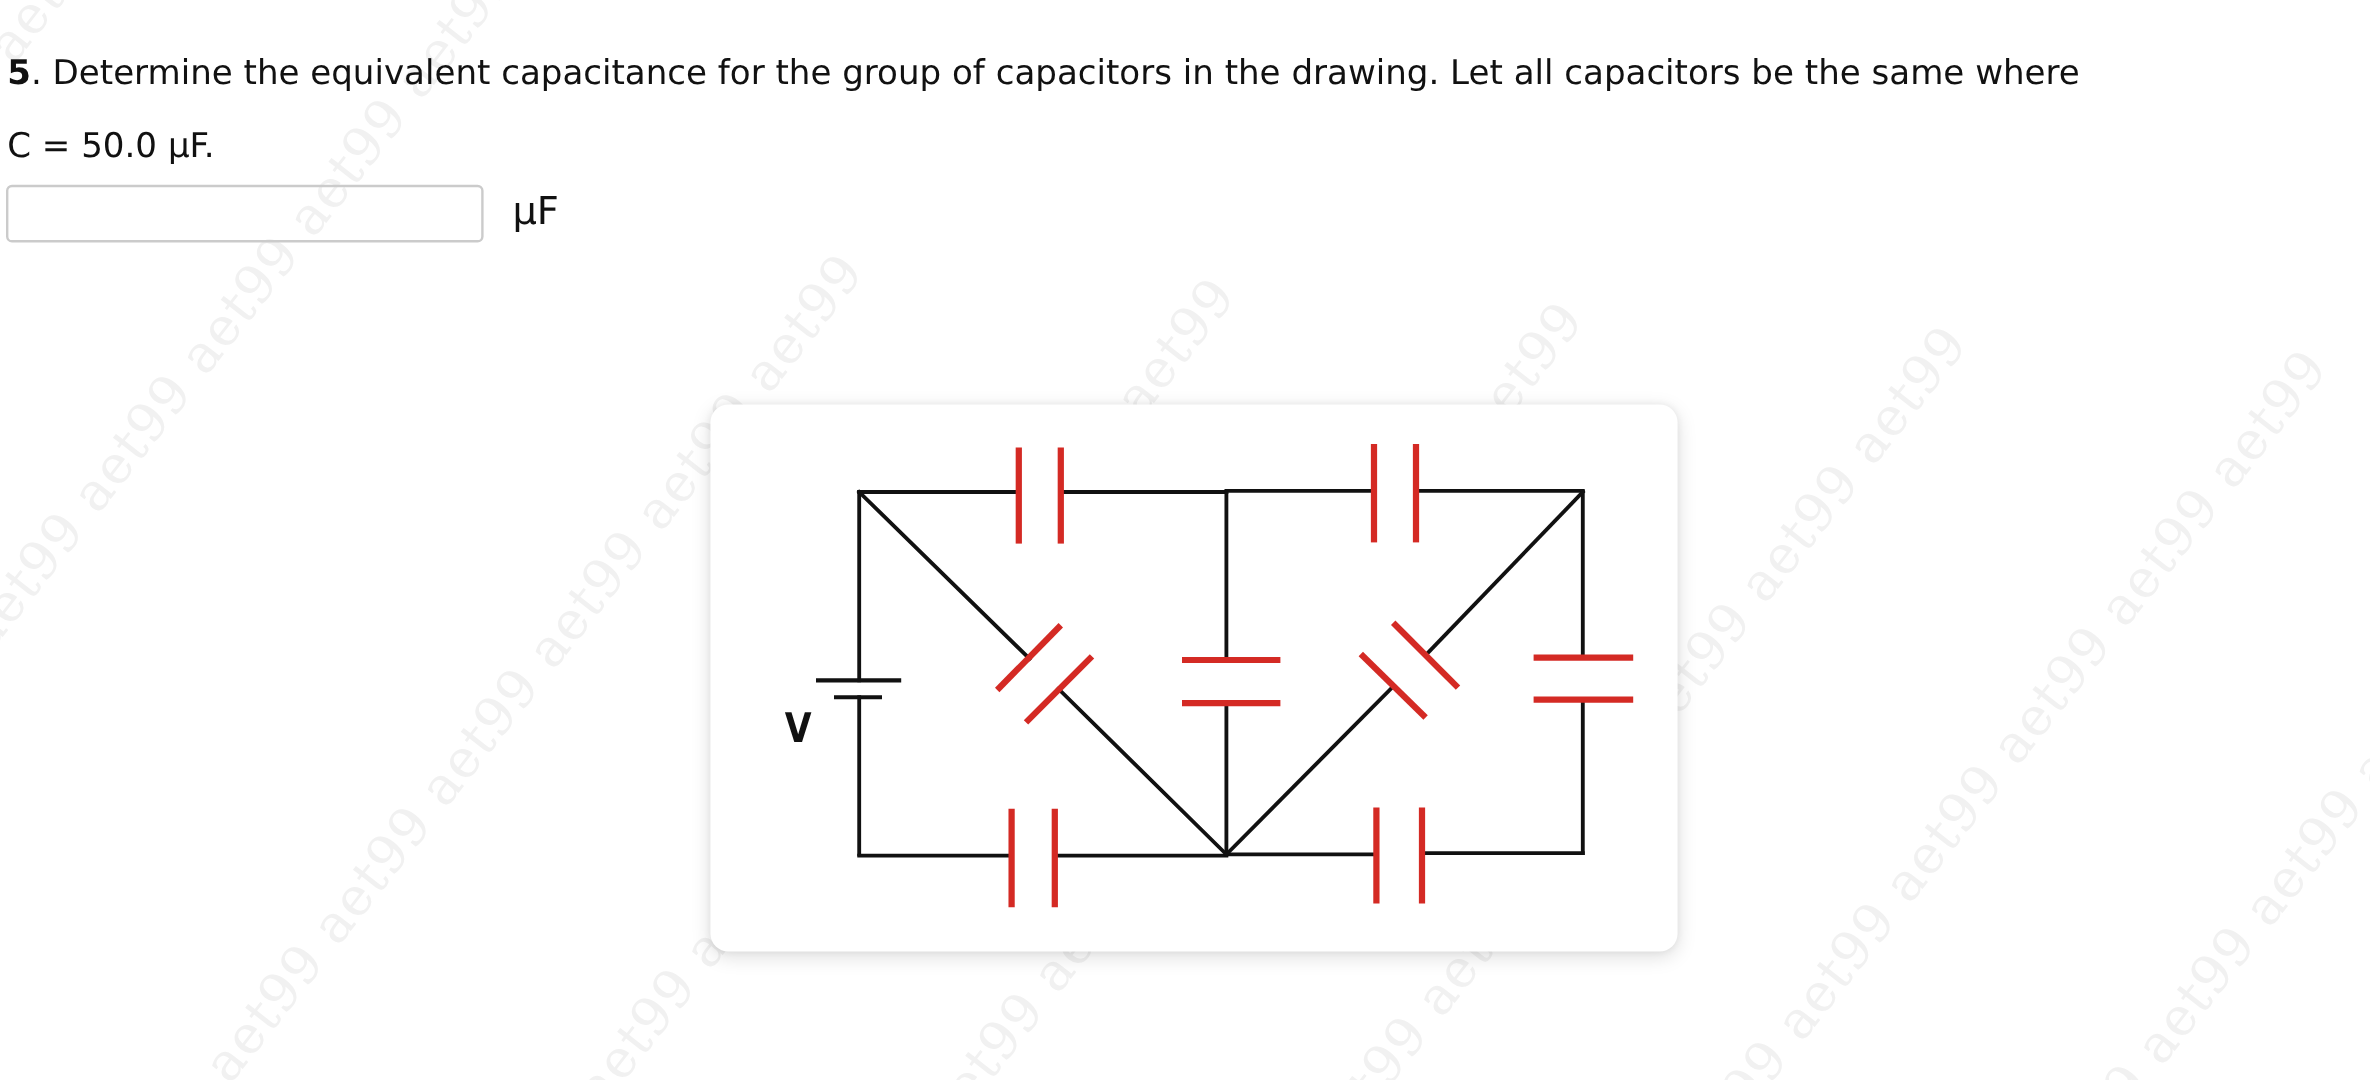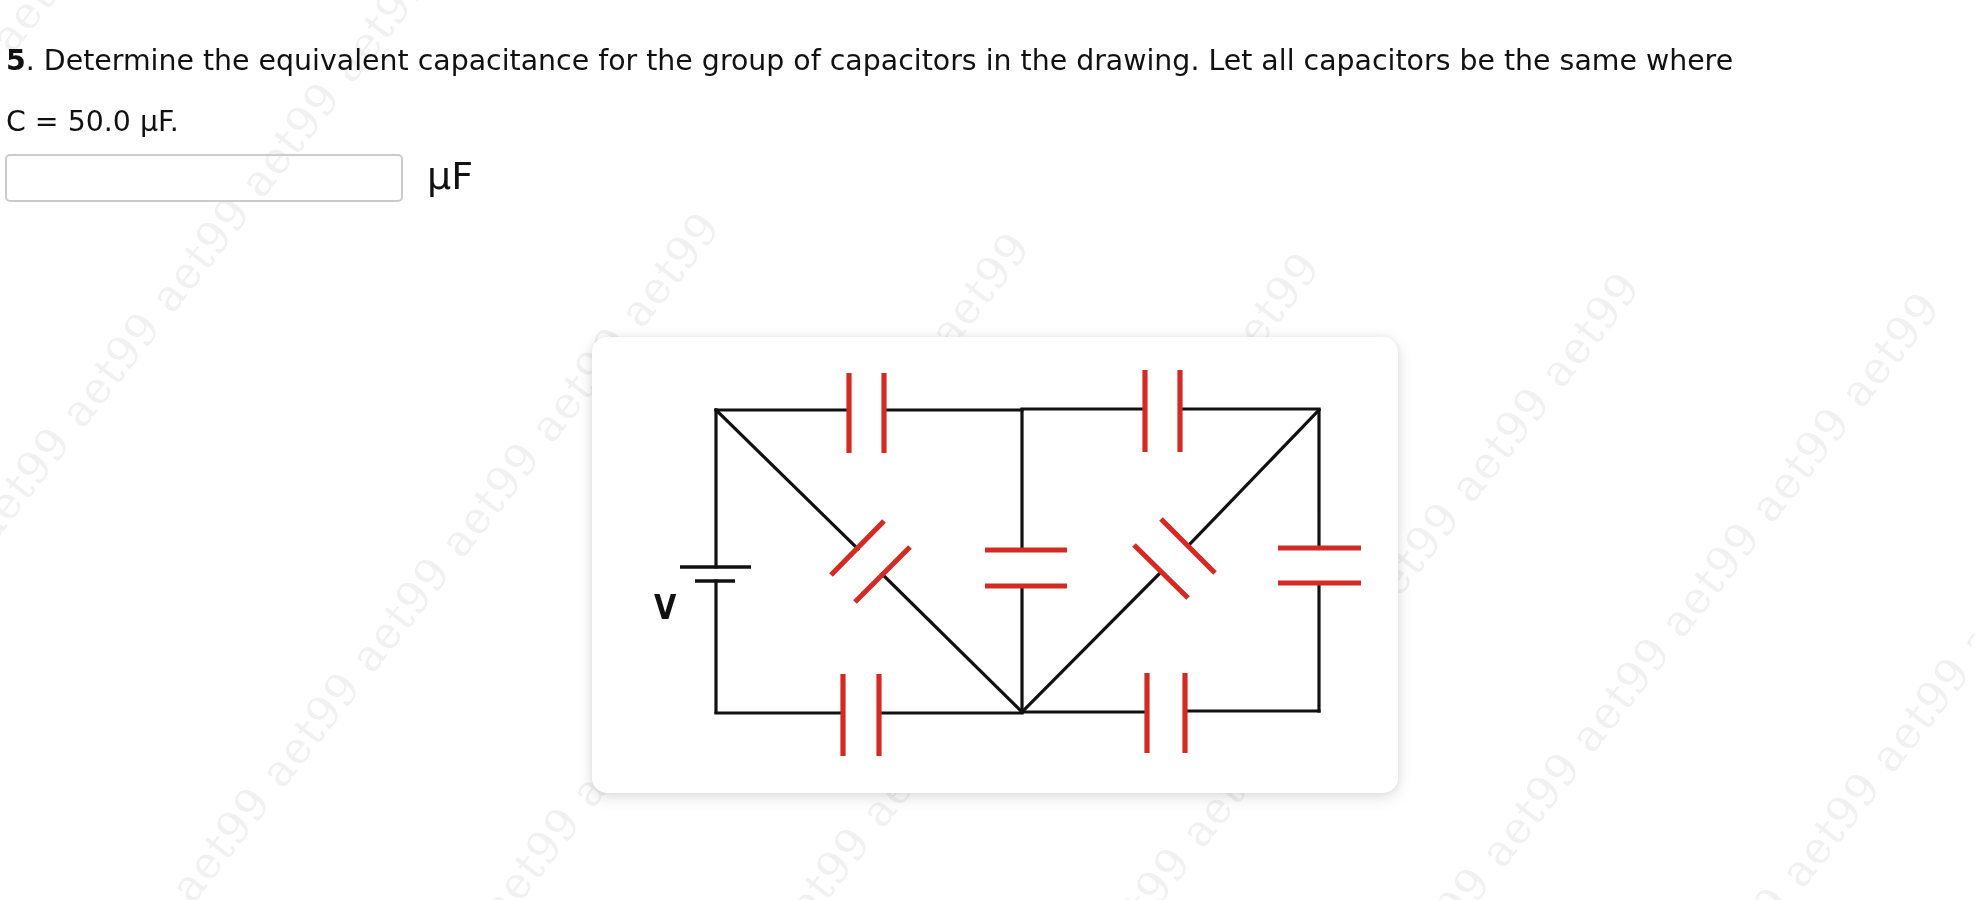--- a/index.html
+++ b/index.html
@@ -57,21 +57,21 @@
       border: 2px solid #cbcbcb;
       border-radius: 5px;
       background: transparent;
       font-size: 24px;
       font-family: "DejaVu Sans", sans-serif;
       padding: 0 10px;
       outline: none;
     }
     .unit-label {
       margin-left: 24px;
-      font-size: 38px;
+      font-size: 32px;
       color: #111;
       position: relative;
       top: -2px;
     }
     .figure-card {
       position: absolute;
       left: 592px;
       top: 337px;
       width: 806px;
       height: 456px;

